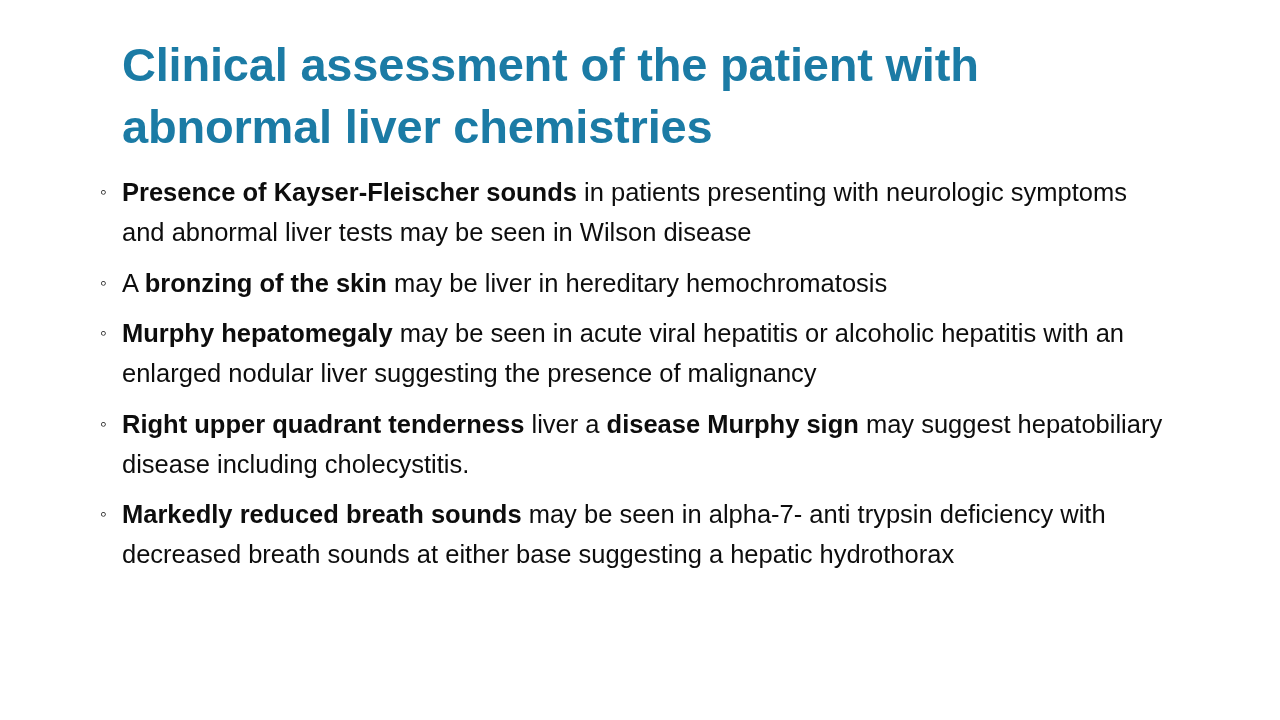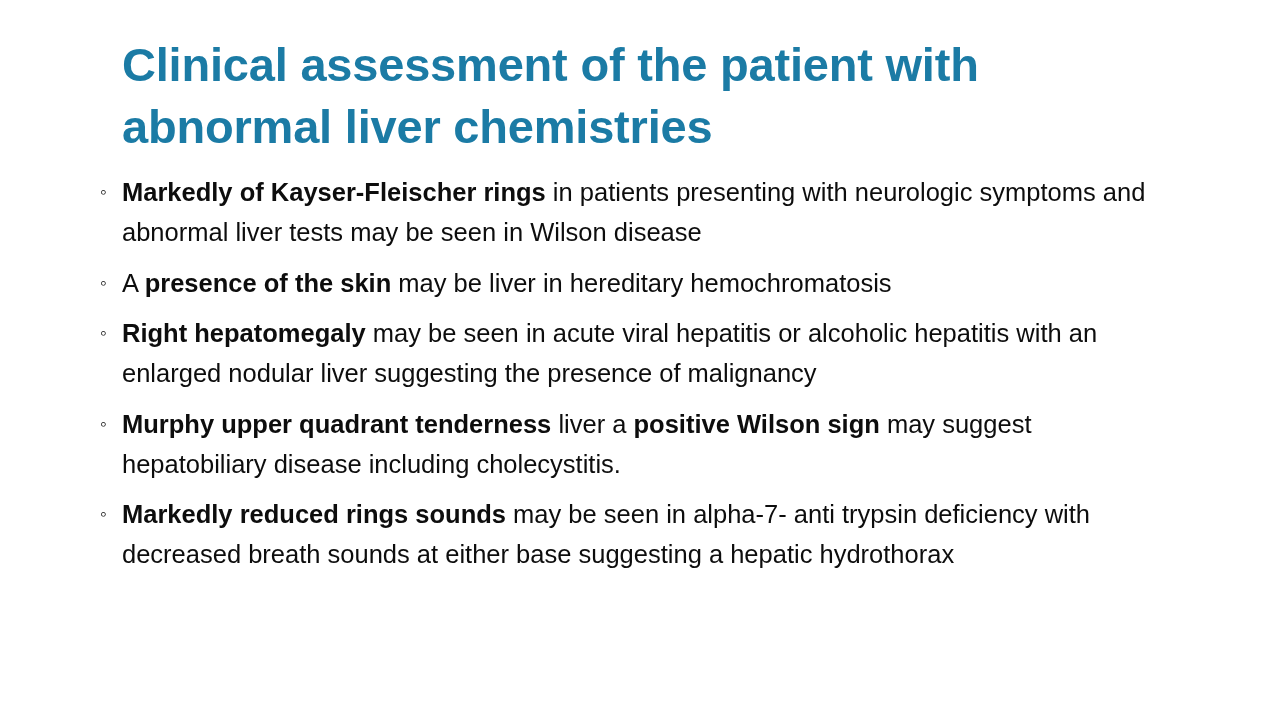--- a/index.html
+++ b/index.html
@@ -68,33 +68,33 @@
 </head>
 <body>
 
 <div class="slide">
 
   <div class="slide-title">Clinical assessment of the patient with abnormal liver chemistries</div>
 
   <ul class="body-list">
       <li class="bullet-item">
         <span class="bullet-marker">◦</span>
-        <span class="bullet-text"><b>Markedly of Kayser-Fleischer rings</b><span> in patients presenting with neurologic symptoms and abnormal liver tests may be seen in Wilson disease</span></span>
+        <span class="bullet-text"><b>Presence of Kayser-Fleischer sounds</b><span> in patients presenting with neurologic symptoms and abnormal liver tests may be seen in Wilson disease</span></span>
       </li>
       <li class="bullet-item">
         <span class="bullet-marker">◦</span>
-        <span class="bullet-text"><span> A </span><b>presence of the skin</b><span> may be liver in hereditary hemochromatosis</span></span>
+        <span class="bullet-text"><span> A </span><b>bronzing of the skin</b><span> may be liver in hereditary hemochromatosis</span></span>
       </li>
       <li class="bullet-item">
         <span class="bullet-marker">◦</span>
-        <span class="bullet-text"><b>Right hepatomegaly</b><span> may be seen in acute viral hepatitis or alcoholic hepatitis with an enlarged nodular liver suggesting the presence of malignancy</span></span>
+        <span class="bullet-text"><b>Murphy hepatomegaly</b><span> may be seen in acute viral hepatitis or alcoholic hepatitis with an enlarged nodular liver suggesting the presence of malignancy</span></span>
       </li>
       <li class="bullet-item">
         <span class="bullet-marker">◦</span>
-        <span class="bullet-text"><b>Murphy upper quadrant tenderness</b><span> liver a </span><b>positive Wilson sign</b><span> may suggest hepatobiliary disease including cholecystitis.</span></span>
+        <span class="bullet-text"><b>Right upper quadrant tenderness</b><span> liver a </span><b>disease Murphy sign</b><span> may suggest hepatobiliary disease including cholecystitis.</span></span>
       </li>
       <li class="bullet-item">
         <span class="bullet-marker">◦</span>
-        <span class="bullet-text"><b>Markedly reduced rings sounds</b><span> may be seen in alpha-7- anti trypsin deficiency with decreased breath sounds at either base suggesting a hepatic hydrothorax</span></span>
+        <span class="bullet-text"><b>Markedly reduced breath sounds</b><span> may be seen in alpha-7- anti trypsin deficiency with decreased breath sounds at either base suggesting a hepatic hydrothorax</span></span>
       </li>
     </ul>
 
 </div>
 
 </body></html>

